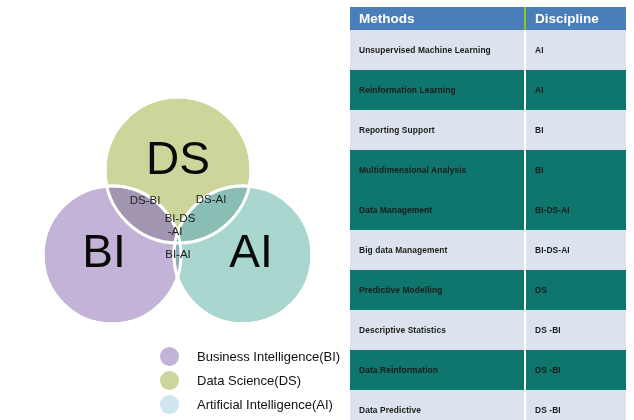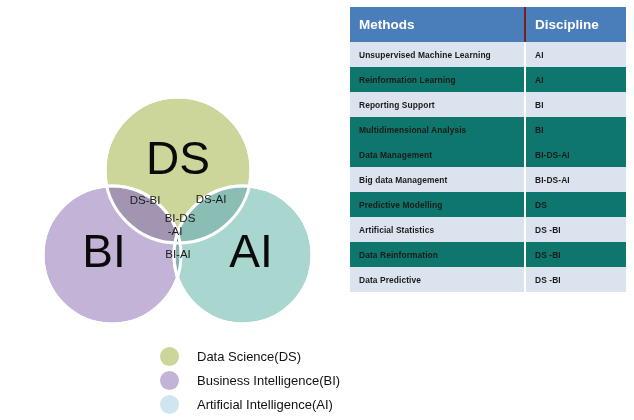--- a/index.html
+++ b/index.html
@@ -83,31 +83,31 @@
   #methods-table td {
     text-align: left;
     padding: 0 0 0 9px;
     font-family: "Liberation Sans", sans-serif;
   }
   #methods-table thead th {
     background: #4a7ebb;
     color: #ffffff;
     font-size: 13.5px;
     font-weight: bold;
-    height: 35px;
+    height: 23px;
     line-height: 23px;
   }
   #methods-table thead th.col-discipline {
-    border-left: 2px solid #7f1d1d;
+    border-left: 2px solid #84cc16;
   }
   #methods-table tbody td {
     font-size: 8.4px;
     font-weight: bold;
     color: #1a1a1a;
-    height: 25px;
+    height: 40px;
     letter-spacing: 0.1px;
   }
   #methods-table tbody td.col-discipline {
     border-left: 2px solid #ffffff;
   }
   #methods-table tbody tr.row-even td {
     background: #dbe3ee;
   }
   #methods-table tbody tr.row-odd td {
     background: #0f766e;
@@ -162,26 +162,26 @@
     <text id="int-0" class="venn-inter-label" x="145" y="201">DS-BI</text>
     <text id="int-1" class="venn-inter-label" x="211" y="200">DS-AI</text>
     <text id="int-2" class="venn-inter-label" x="180" y="219">BI-DS</text>
     <text id="int-3" class="venn-inter-label" x="175" y="232">-AI</text>
     <text id="int-4" class="venn-inter-label" x="178" y="255">BI-AI</text>
   </svg>
 </div>
 
 <div id="legend">
   <div class="legend-row">
+    <span class="legend-dot" id="legend-dot-1" style="background: rgb(195, 180, 215);"></span>
+    <span class="legend-text">Business Intelligence(BI)</span>
+  </div>
+  <div class="legend-row">
     <span class="legend-dot" id="legend-dot-0" style="background: rgb(204, 214, 155);"></span>
     <span class="legend-text">Data Science(DS)</span>
-  </div>
-  <div class="legend-row">
-    <span class="legend-dot" id="legend-dot-1" style="background: rgb(195, 180, 215);"></span>
-    <span class="legend-text">Business Intelligence(BI)</span>
   </div>
   <div class="legend-row">
     <span class="legend-dot" id="legend-dot-2" style="background: rgb(207, 229, 239);"></span>
     <span class="legend-text">Artificial Intelligence(AI)</span>
   </div>
 </div>
 
 <table id="methods-table">
   <colgroup>
       <col class="c1">
@@ -216,21 +216,21 @@
       </tr>
       <tr class="row-even">
         <td class="col-methods">Big data Management</td>
         <td class="col-discipline">BI-DS-AI</td>
       </tr>
       <tr class="row-odd">
         <td class="col-methods">Predictive Modelling</td>
         <td class="col-discipline">DS</td>
       </tr>
       <tr class="row-even">
-        <td class="col-methods">Artificial Statistics</td>
+        <td class="col-methods">Descriptive Statistics</td>
         <td class="col-discipline">DS -BI</td>
       </tr>
       <tr class="row-odd">
         <td class="col-methods">Data Reinformation</td>
         <td class="col-discipline">DS -BI</td>
       </tr>
       <tr class="row-even">
         <td class="col-methods">Data Predictive</td>
         <td class="col-discipline">DS -BI</td>
       </tr>

